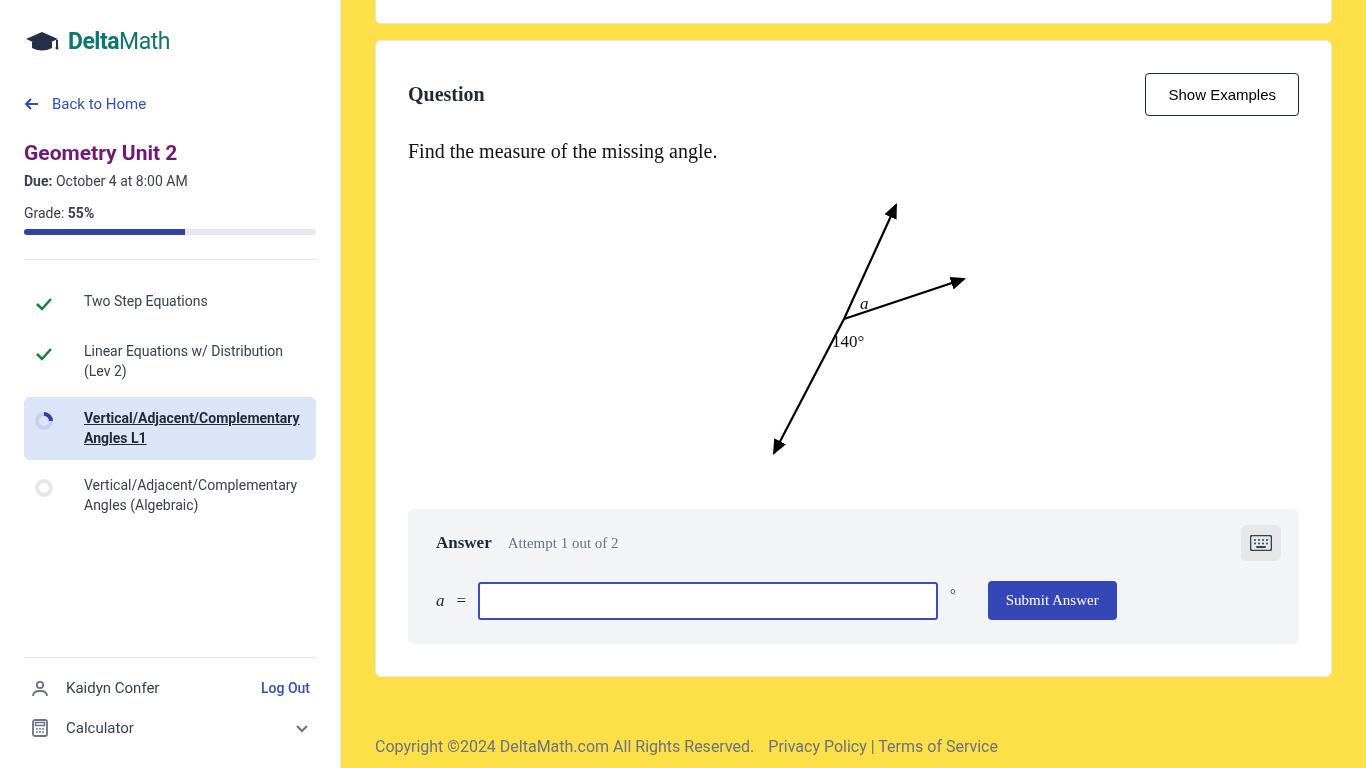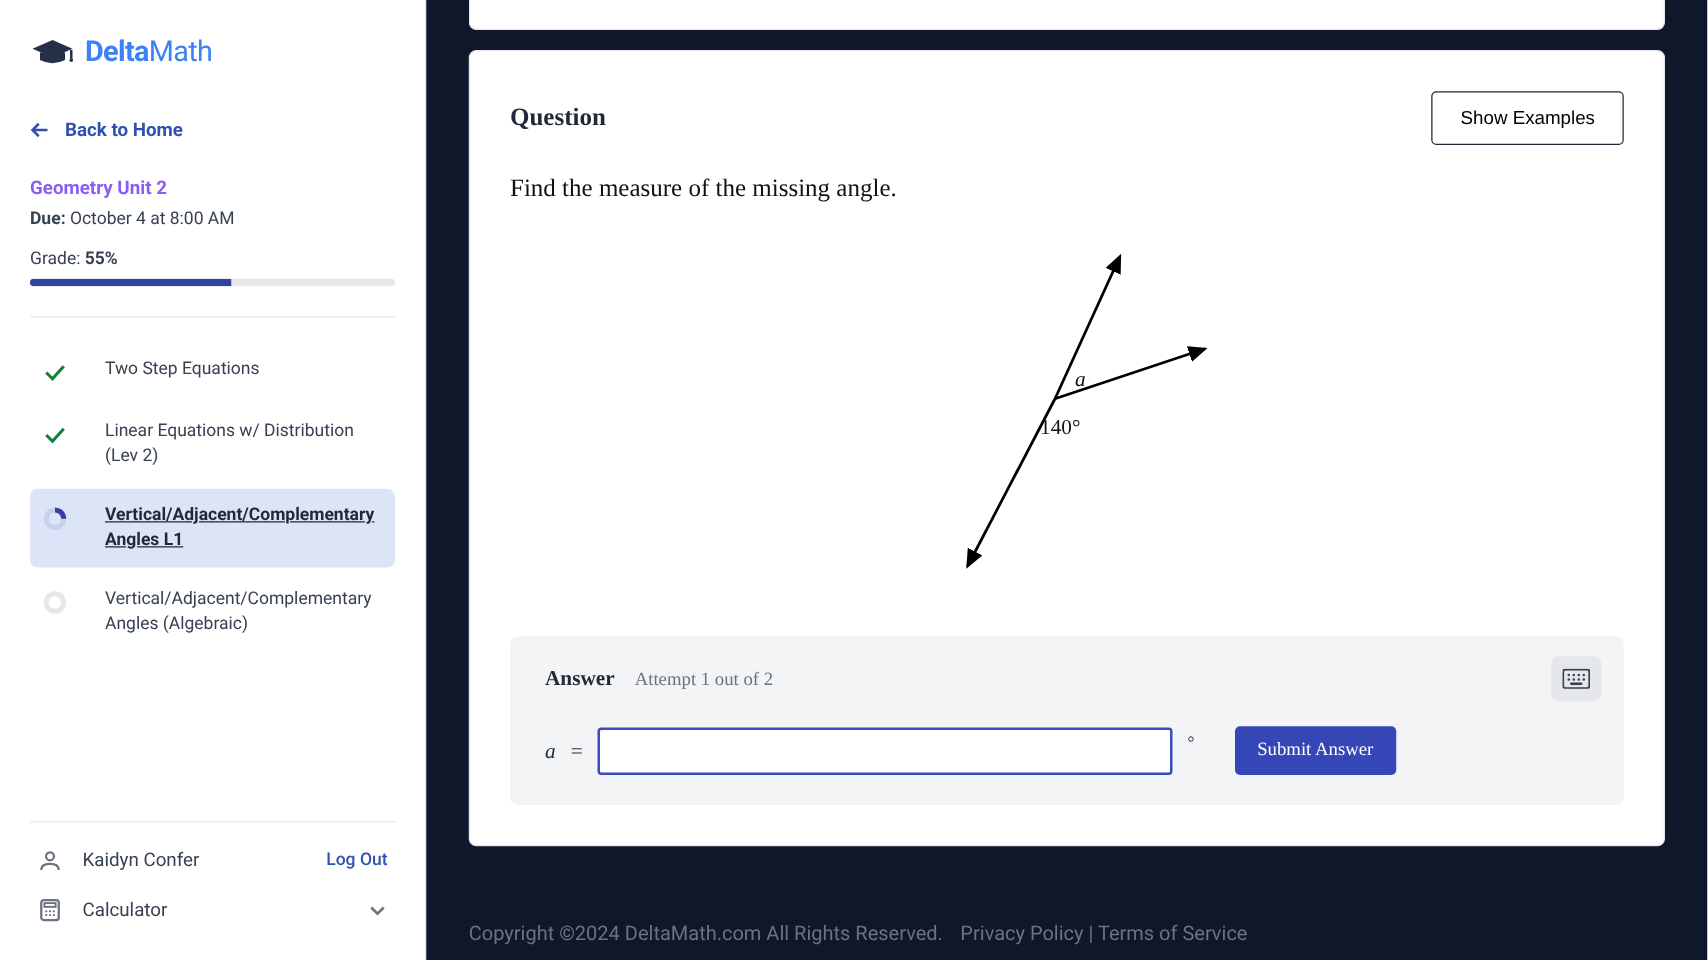--- a/index.html
+++ b/index.html
@@ -2,24 +2,24 @@
 <html><head>
 <meta charset="utf-8">
 <style>
   * { box-sizing: border-box; margin: 0; padding: 0; }
   html, body { width: 1366px; height: 768px; font-family: -apple-system, BlinkMacSystemFont, "Segoe UI", Roboto, sans-serif; background: #fff; color: #1f2937; overflow: hidden; }
   body { display: flex; }
 
   
   .sidebar { width: 341px; height: 768px; border-right: 1px solid #e5e7eb; padding: 28px 24px 0 24px; display: flex; flex-direction: column; background: #fff; position: relative; }
   .logo { display: flex; align-items: center; gap: 8px; margin-bottom: 40px; }
-  .logo-text { font-size: 23px; font-weight: 400; color: #3b82f6; letter-spacing: -0.5px; }
+  .logo-text { font-size: 23px; font-weight: 400; color: #0f766e; letter-spacing: -0.5px; }
   .logo-text .bold { font-weight: 700; }
-  .back-link { display: flex; align-items: center; gap: 10px; color: #2e51b3; font-weight: 700; font-size: 15px; margin-bottom: 28px; cursor: pointer; }
-  .unit-title { font-weight: 700; font-size: 15px; color: #8b5cf6; margin-bottom: 8px; }
+  .back-link { display: flex; align-items: center; gap: 10px; color: #2e51b3; font-weight: 400; font-size: 15px; margin-bottom: 28px; cursor: pointer; }
+  .unit-title { font-weight: 700; font-size: 21px; color: #701a75; margin-bottom: 8px; }
   .due-line { font-size: 14px; color: #374151; margin-bottom: 16px; }
   .due-line .label { font-weight: 700; }
   .grade-line { font-size: 14px; color: #374151; margin-bottom: 8px; }
   .grade-line .val { font-weight: 700; }
   .progress-track { width: 100%; height: 6px; background: #e5e7eb; border-radius: 3px; overflow: hidden; margin-bottom: 24px; }
   .progress-fill { height: 100%; background: #3141a5; width: 55%; }
   .divider { height: 1px; background: #e5e7eb; margin-bottom: 20px; }
 
   .skill-list { display: flex; flex-direction: column; gap: 4px; }
   .skill-item { display: flex; align-items: flex-start; gap: 30px; padding: 12px 10px; border-radius: 6px; cursor: pointer; font-size: 14px; line-height: 1.4; }
@@ -29,21 +29,21 @@
   .skill-item.active .label { font-weight: 700; color: #1f2937; }
   .skill-item.pending .label { color: #374151; }
 
   .sidebar-bottom { margin-top: auto; padding-bottom: 20px; }
   .bottom-divider { height: 1px; background: #e5e7eb; margin: 20px 0 10px; }
   .tool-row { display: flex; align-items: center; gap: 16px; padding: 10px 6px; font-size: 15px; color: #374151; cursor: pointer; }
   .tool-row .spacer { flex: 1; }
   .logout { color: #2e51b3; font-weight: 500; font-size: 14px; }
 
   
-  .main { flex: 1; height: 768px; background: #0f172a; padding: 0 34px 0 34px; overflow: hidden; position: relative; }
+  .main { flex: 1; height: 768px; background: #fde047; padding: 0 34px 0 34px; overflow: hidden; position: relative; }
   .stub-strip { height: 24px; background: #fff; border: 1px solid #e5e7eb; border-radius: 0 0 6px 6px; border-top: none; }
   .stub-strip-inner { height: 4px; }
   
   .card { background: #fff; border: 1px solid #e5e7eb; border-radius: 6px; margin-top: 16px; padding: 32px; }
   .card-header { display: flex; justify-content: space-between; align-items: center; margin-bottom: 24px; }
   .q-title { font-family: Georgia, 'Times New Roman', serif; font-size: 20px; font-weight: 700; color: #1f2937; }
   .show-examples { border: 1px solid #1f2937; background: #fff; padding: 12px 22px; font-size: 15px; border-radius: 4px; cursor: pointer; }
   .q-prompt { font-family: Georgia, 'Times New Roman', serif; font-size: 20px; color: #111; margin-bottom: 16px; }
 
   .figure-wrap { display: flex; justify-content: center; padding: 10px 0 30px; }

